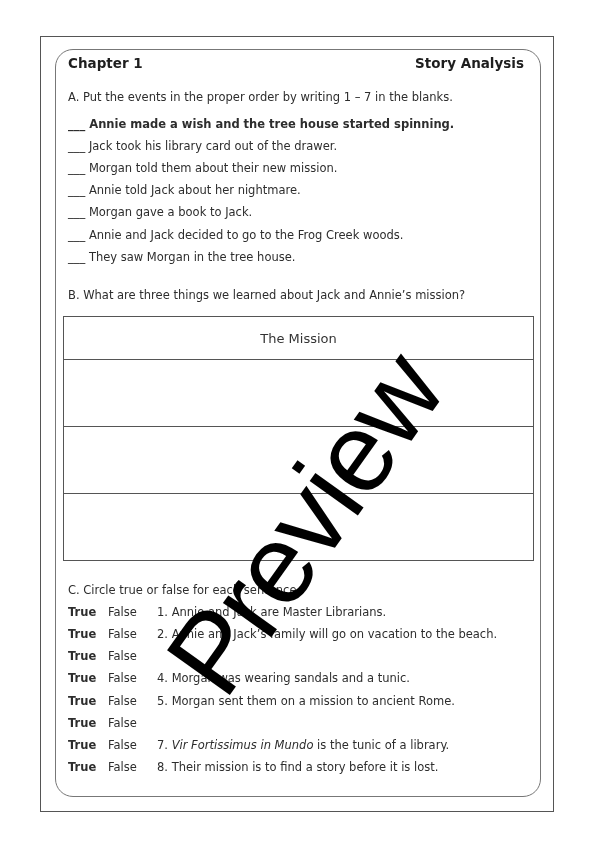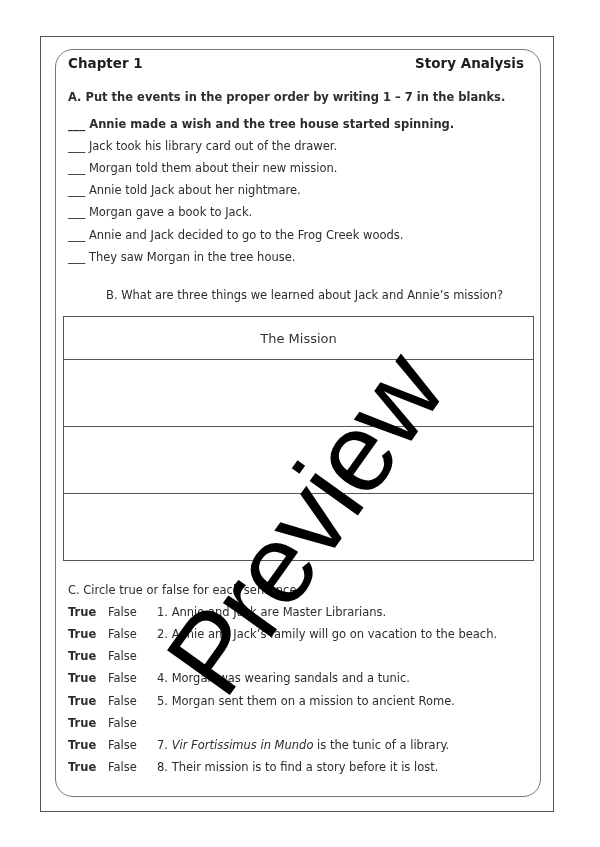--- a/index.html
+++ b/index.html
@@ -82,31 +82,31 @@
   </style>
 </head>
 <body>
 
 <div class="page-border"></div>
 <div class="inner-box"></div>
 
 <div class="hdr hdr-left">Chapter 1</div>
 <div class="hdr hdr-right">Story Analysis</div>
 
-<div class="txt q-title" style="top:90px;font-weight:bold;">A. Put the events in the proper order by writing 1 – 7 in the blanks.</div>
+<div class="txt q-title" style="top:90px;">A. Put the events in the proper order by writing 1 – 7 in the blanks.</div>
 
 <div class="txt event" style="top:117px;font-weight:bold;"><span class="blank">___</span> <span>Annie made a wish and the tree house started spinning.</span></div>
 <div class="txt event" style="top:139px;"><span class="blank">___</span> <span>Jack took his library card out of the drawer.</span></div>
 <div class="txt event" style="top:161px;"><span class="blank">___</span> <span>Morgan told them about their new mission.</span></div>
 <div class="txt event" style="top:183px;"><span class="blank">___</span> <span>Annie told Jack about her nightmare.</span></div>
 <div class="txt event" style="top:205px;"><span class="blank">___</span> <span>Morgan gave a book to Jack.</span></div>
 <div class="txt event" style="top:228px;"><span class="blank">___</span> <span>Annie and Jack decided to go to the Frog Creek woods.</span></div>
 <div class="txt event" style="top:250px;"><span class="blank">___</span> <span>They saw Morgan in the tree house.</span></div>
 
-<div class="txt q-title" style="top:288px;margin-left:38px;">B. What are three things we learned about Jack and Annie’s mission?</div>
+<div class="txt q-title" style="top:288px;">B. What are three things we learned about Jack and Annie’s mission?</div>
 
 <div class="mission-table">
   <div class="mt-row mt-header">The Mission</div>
   <div class="mt-row" style="top:43px; height:66px;"></div>
   <div class="mt-row" style="top:110px; height:66px;"></div>
   <div class="mt-row" style="top:177px; height:66px; border-bottom:none;"></div>
 </div>
 
 <div class="txt q-title" style="top:583px;">C. Circle true or false for each sentence.</div>
 

